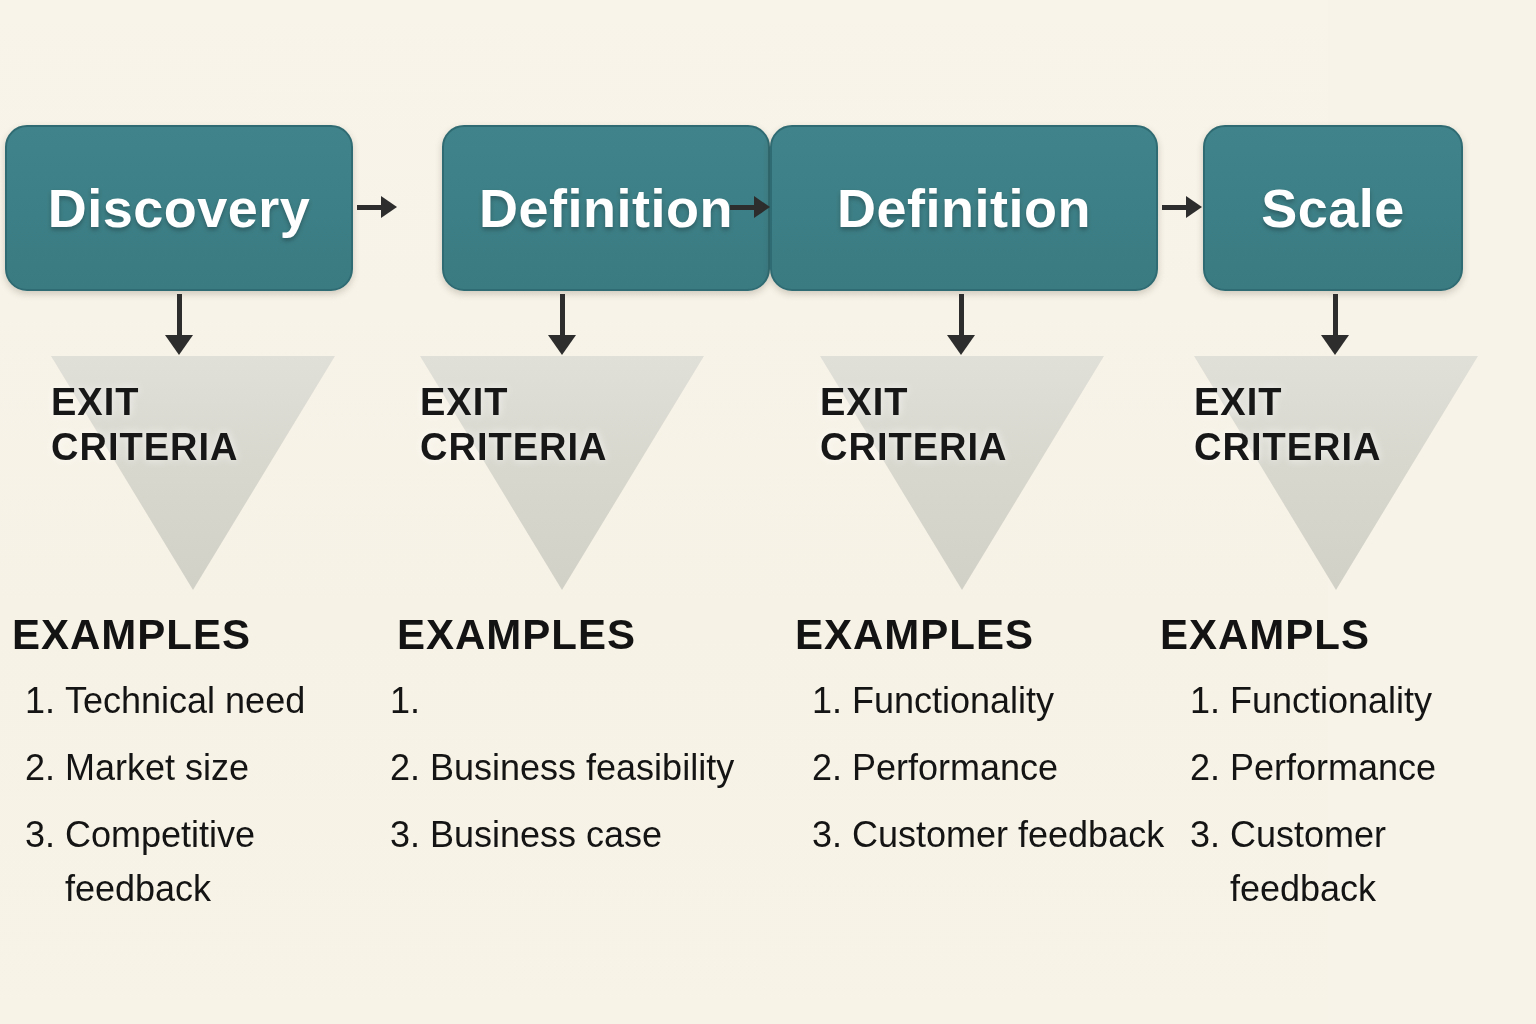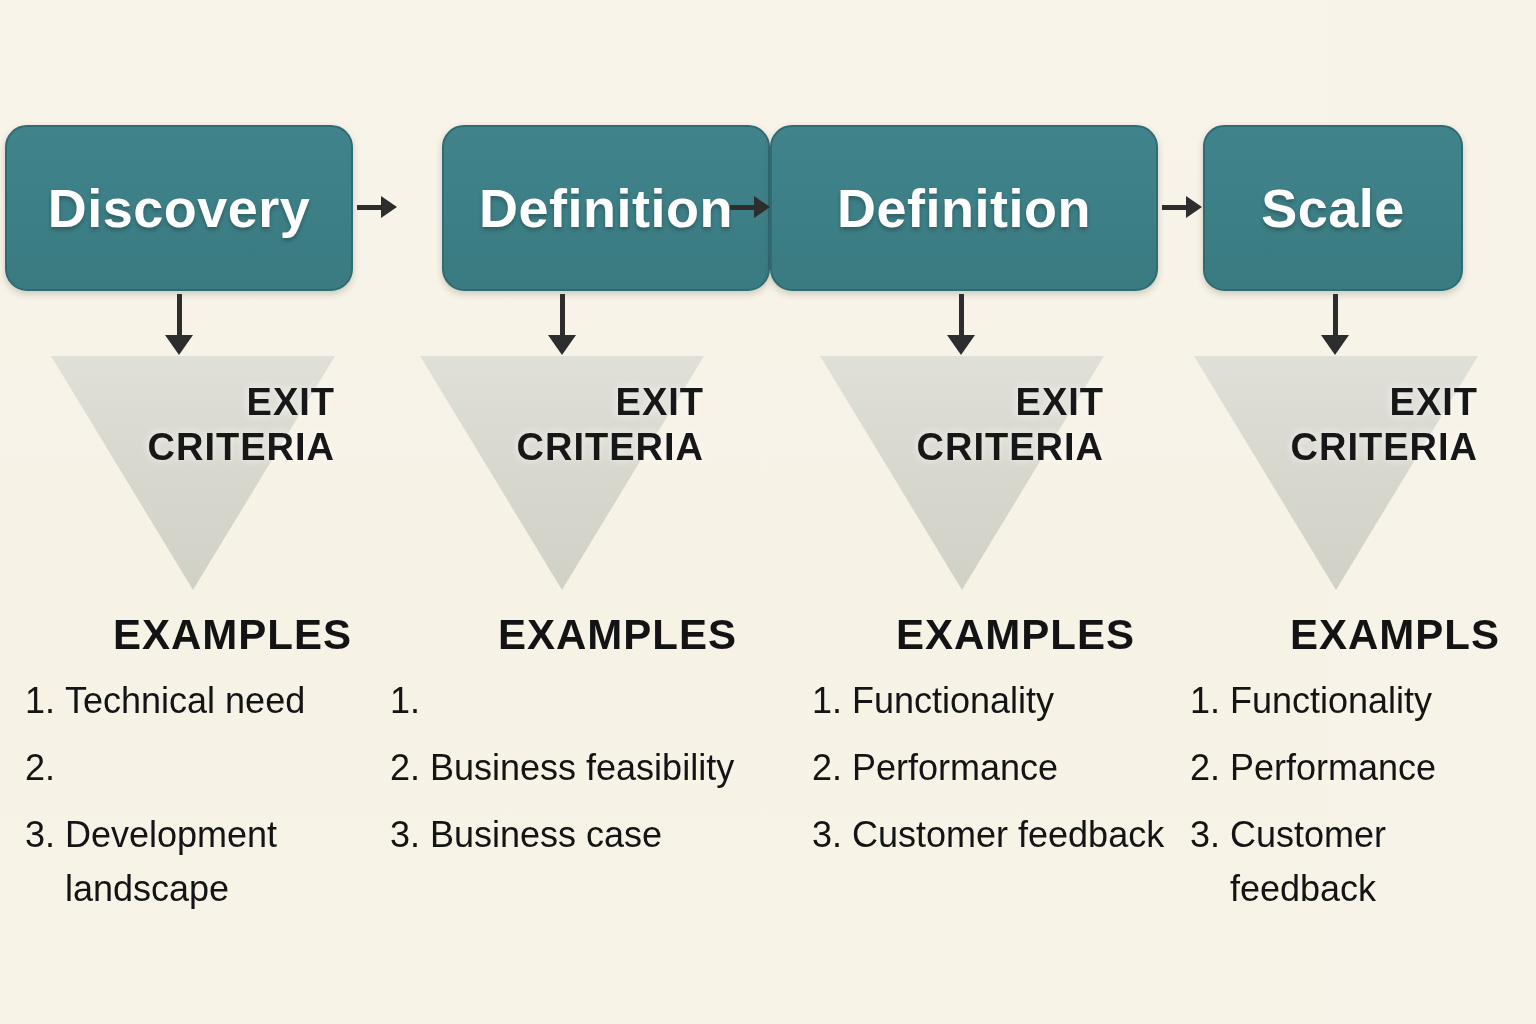--- a/index.html
+++ b/index.html
@@ -66,34 +66,34 @@
   
   .triangle {
     position: absolute; top: 356px;
     width: 284px; height: 234px;
     background: linear-gradient(180deg, #e0dfd8 0%, #d9d8cf 45%, #d2d1c8 100%);
     clip-path: polygon(0 0, 100% 0, 50% 100%);
   }
   .exit-label {
     position: absolute; top: 380px;
     width: 284px;
-    text-align: right;
+    text-align: left;
     font-weight: bold;
     font-size: 38px;
     line-height: 1.18;
     letter-spacing: 1px;
     color: #171717;
     text-shadow: 0 0 10px rgba(255,255,255,0.75);
   }
 
   
   .examples-heading {
     position: absolute; top: 611px;
     width: 340px;
-    text-align: right;
+    text-align: left;
     font-weight: bold;
     font-size: 42px;
     letter-spacing: 1px;
     color: #131313;
     white-space: nowrap;
   }
   .examples-list { position: absolute; top: 674px; }
   .example-item {
     display: flex;
     font-size: 36px;
@@ -122,24 +122,25 @@
     <div>CRITERIA</div>
   </div>
   <div class="examples-heading" style="left:12px;">EXAMPLES</div>
   <div class="examples-list" style="left:25px; width:306px;">
     <div class="example-item">
       <span class="example-num">1.</span>
       <span class="example-text">Technical need</span>
     </div>
     <div class="example-item">
       <span class="example-num">2.</span>
-    </div>
-    <div class="example-item">
-      <span class="example-num">3.</span>
-      <span class="example-text">Development landscape</span>
+      <span class="example-text">Market size</span>
+    </div>
+    <div class="example-item">
+      <span class="example-num">3.</span>
+      <span class="example-text">Competitive feedback</span>
     </div>
   </div>
 
   <div class="arrow-right" style="left:357px;">
     <div class="stem"></div>
     <div class="head"></div>
   </div>
 
   <div class="stage-box" style="left:398px; width:328px;margin-left:44px;">
     <span class="stage-title">Definition</span>
@@ -199,21 +200,21 @@
       <span class="example-num">3.</span>
       <span class="example-text">Customer feedback</span>
     </div>
   </div>
 
   <div class="arrow-right" style="left:1162px;">
     <div class="stem"></div>
     <div class="head"></div>
   </div>
 
-  <div class="stage-box" style="left:1203px; width:260px;border-radius:21px;">
+  <div class="stage-box" style="left:1203px; width:260px;">
     <span class="stage-title">Scale</span>
   </div>
   <div class="arrow-down" style="left:1321px;">
     <div class="stem"></div>
     <div class="head"></div>
   </div>
   <div class="triangle" style="left:1194px;"></div>
   <div class="exit-label" style="left:1194px;">
     <div>EXIT</div>
     <div>CRITERIA</div>

